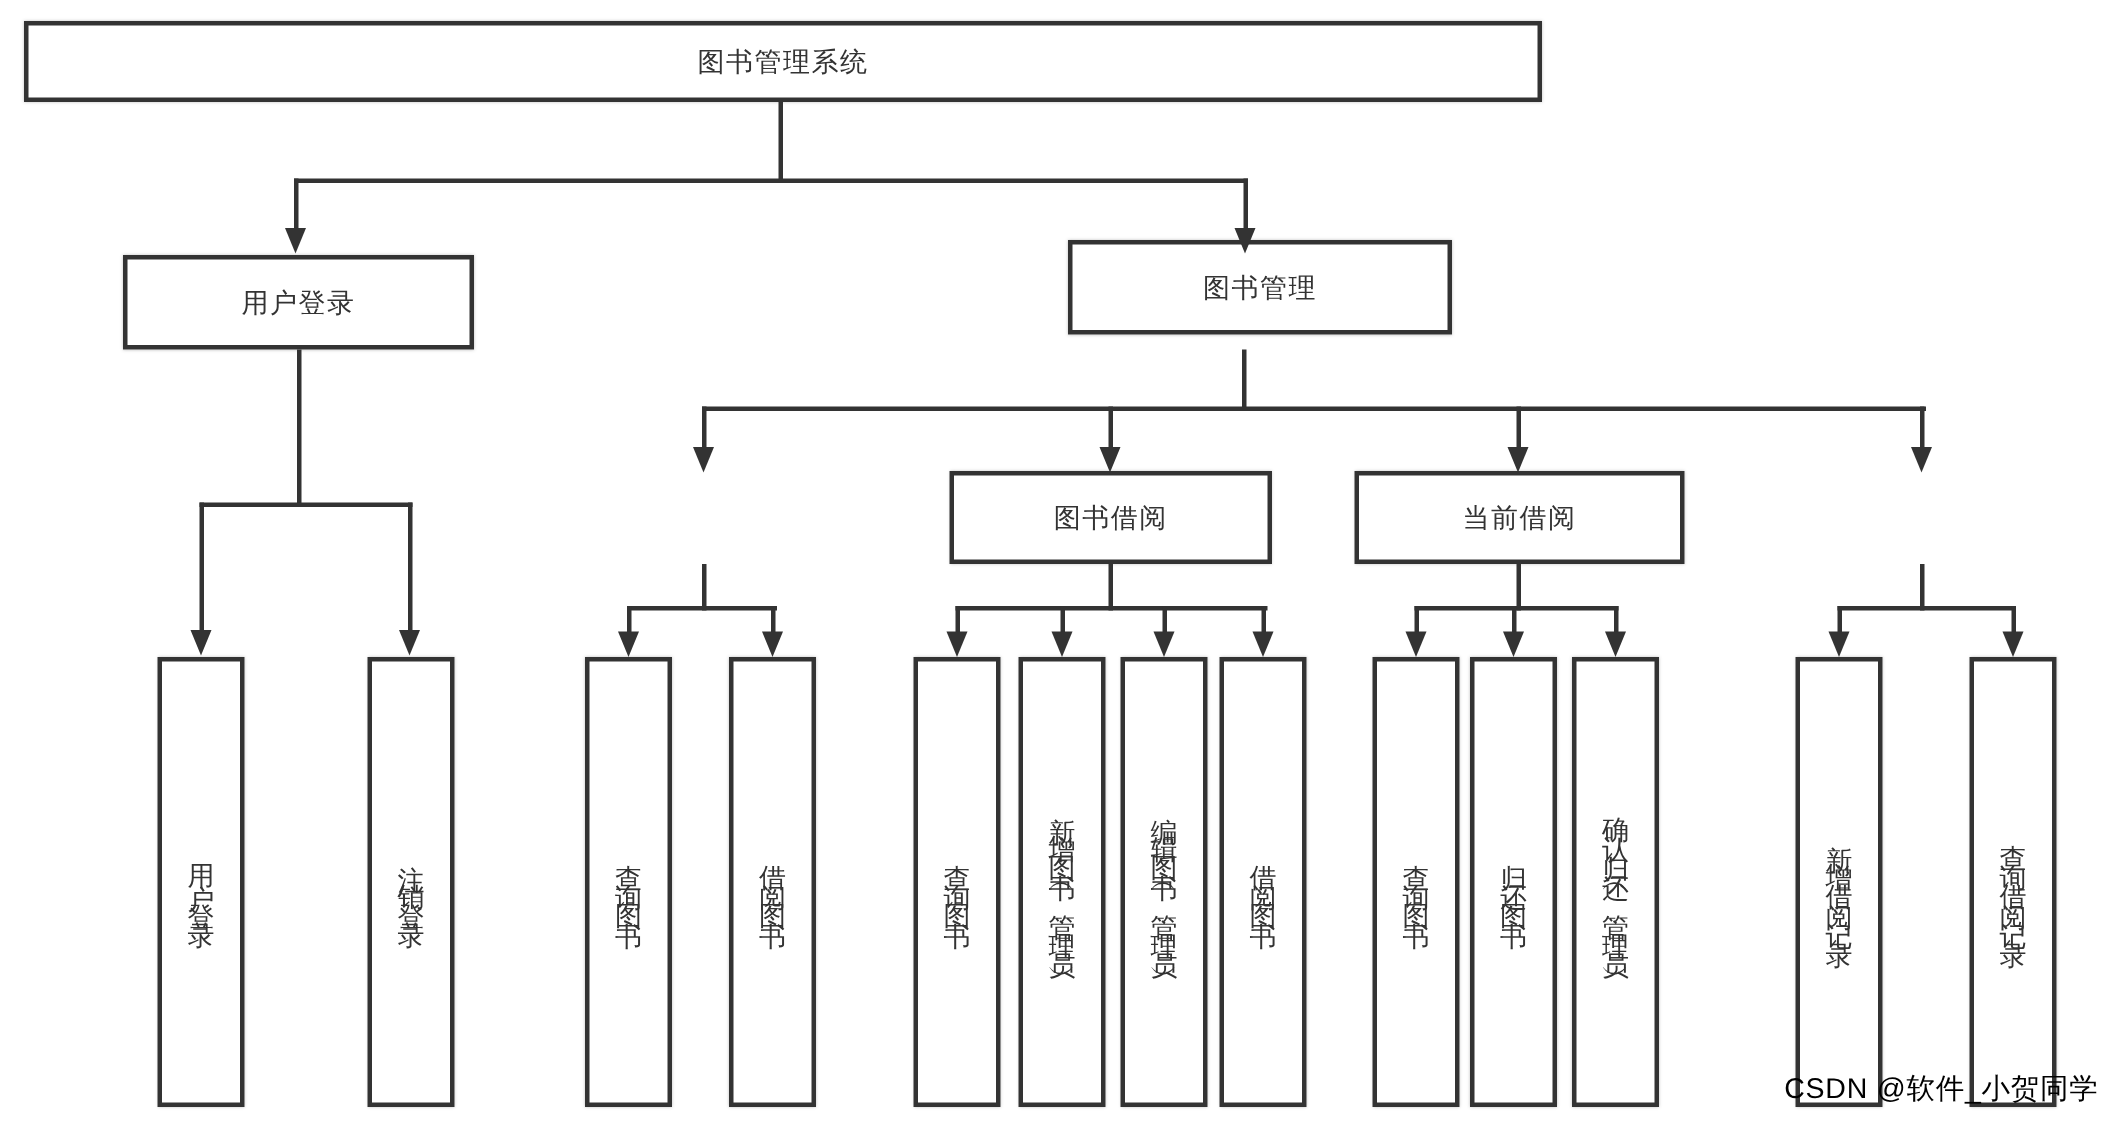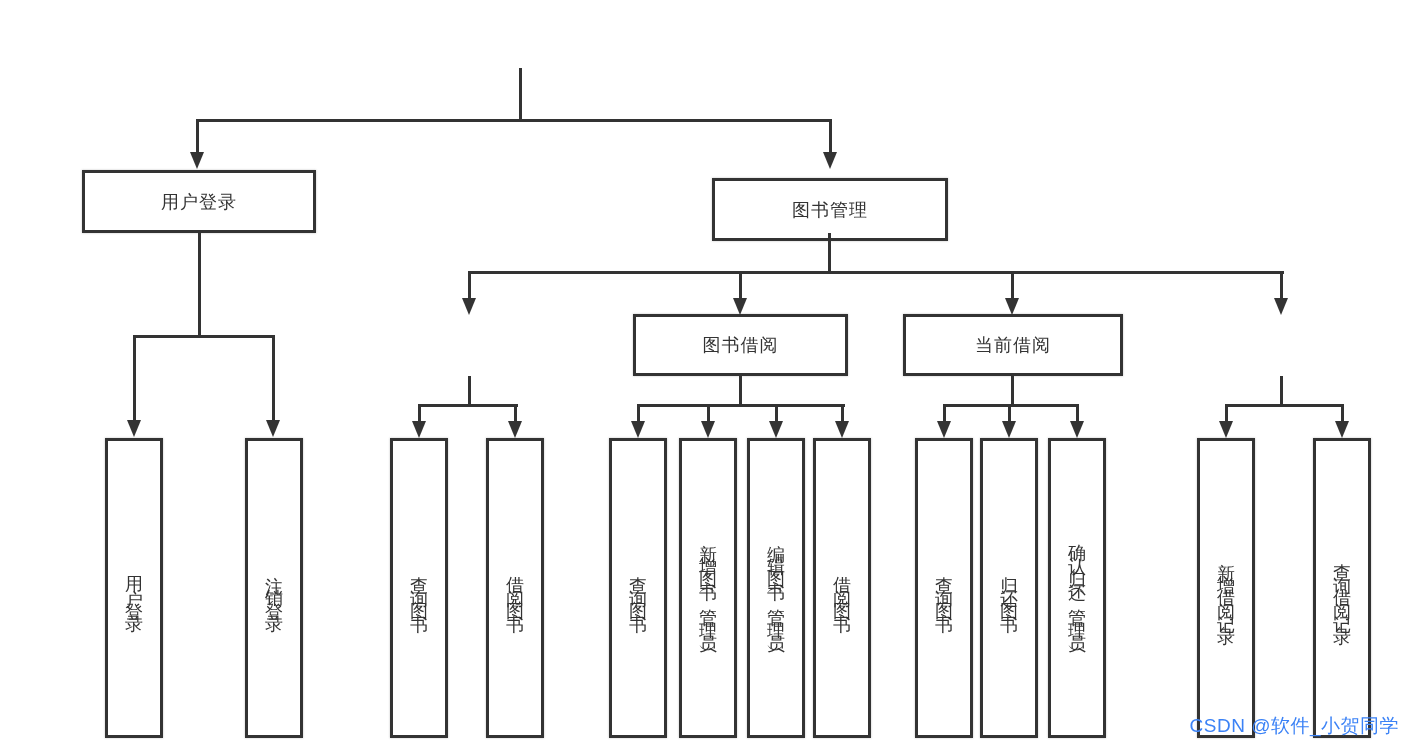--- a/index.html
+++ b/index.html
@@ -41,33 +41,34 @@
   .arr{
     position:absolute;width:0;height:0;
     border-left:7px solid transparent;
     border-right:7px solid transparent;
     border-top:17px solid var(--line);
   }
   .watermark{
     position:absolute;
     right:6px;top:713px;
     font-size:19px;
-    color:#3b82f6;
+    color:#000000;
     letter-spacing:.5px;
     white-space:nowrap;
   }
 </style>
 </head>
 <body>
 
 <div class="stage">
 
+  <div class="box" style="left:16px;top:14px;width:1012px;height:54px">图书管理系统</div>
 
   <div class="box" style="left:82px;top:170px;width:234px;height:63px">用户登录</div>
-  <div class="box" style="left:712px;top:178px;width:236px;height:63px">图书管理</div>
+  <div class="box" style="left:712px;top:160px;width:256px;height:63px">图书管理</div>
 
   <div class="box" style="left:633px;top:314px;width:215px;height:62px">图书借阅</div>
   <div class="box" style="left:903px;top:314px;width:220px;height:62px">当前借阅</div>
 
   <div class="box leaf" style="left:105px;top:438px;width:58px;height:300px">
     <span class="vtext">用户登录</span>
   </div>
   <div class="box leaf" style="left:245px;top:438px;width:58px;height:300px">
     <span class="vtext">注销登录</span>
   </div>

